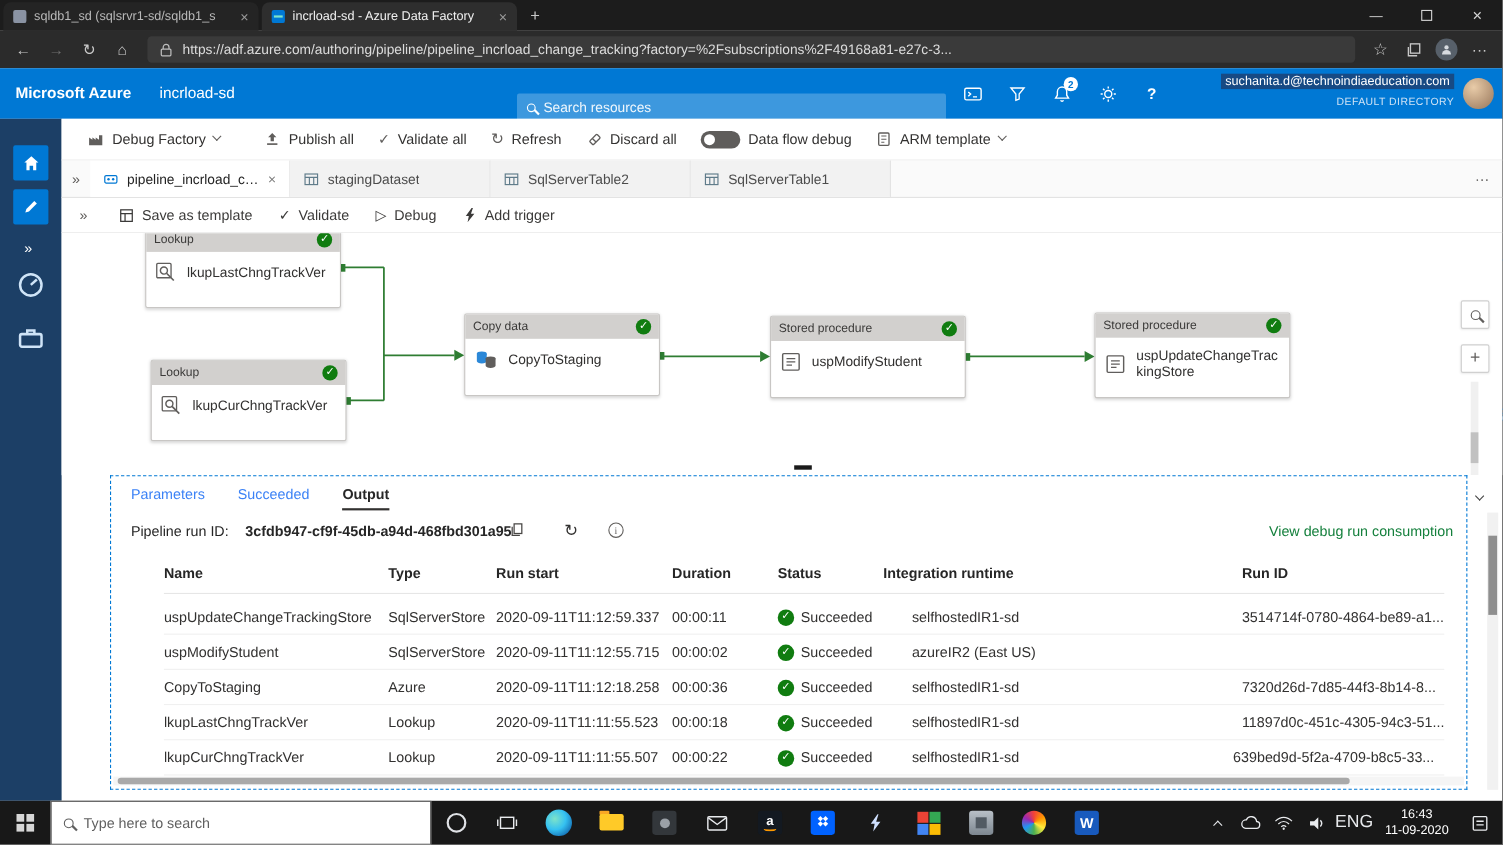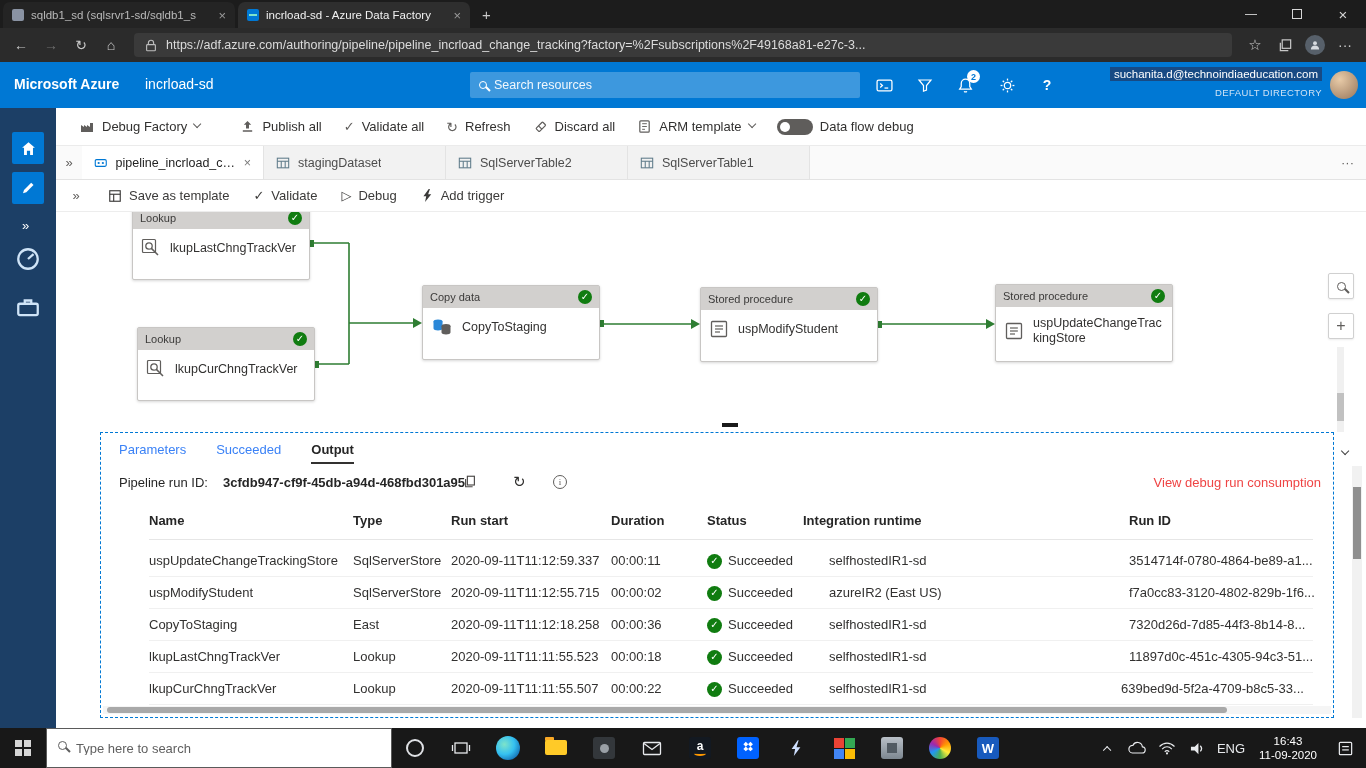--- a/index.html
+++ b/index.html
@@ -17,21 +17,21 @@
   .btab.active{background:#2e2e2e;color:#f1f1f1}
   .btab .x{margin-left:auto;color:#9a9a9a;font-size:13px;line-height:1}
   .wctl{width:46px;height:28px;display:flex;align-items:center;justify-content:center;color:#d6d6d6;font-size:12px}
   .addrbar{position:absolute;left:0;top:28px;width:1366px;height:34px;background:#2b2b2b;display:flex;align-items:center;padding:0 6px;color:#c9c9c9}
   .navic{width:30px;height:28px;display:flex;align-items:center;justify-content:center;font-size:14px}
   .urlbox{flex:1;height:24px;background:#3a3a3a;border-radius:4px;margin:0 8px;display:flex;align-items:center;gap:8px;
           padding:0 10px;color:#dcdcdc;font-size:12.5px}
 
   
   .azbar{position:absolute;left:0;top:62px;width:1366px;height:46px;background:#0078d4;color:#fff}
-  .azsearch{position:absolute;left:470px;top:10px;width:390px;height:26px;background:rgba(255,255,255,.24);
+  .azsearch{position:absolute;left:470px;top:23px;width:390px;height:26px;background:rgba(255,255,255,.24);
             border-radius:2px;display:flex;align-items:center;gap:7px;padding:0 9px}
   .azsearch input{flex:1;background:transparent;border:none;outline:none;color:#fff;font-size:12.5px;font-family:inherit}
   .azsearch input::placeholder{color:rgba(255,255,255,.92)}
   .azic{position:absolute;top:14px;width:24px;height:18px;display:flex;align-items:center;justify-content:center}
 
   
   .sidenav{position:absolute;left:0;top:108px;width:56px;height:620px;background:#1c3f66}
   .navtile{position:absolute;left:12px;width:32px;height:32px;background:#0078d4;border-radius:2px;display:flex;align-items:center;justify-content:center}
 
   
@@ -73,21 +73,21 @@
   .orow{position:absolute;left:48px;width:1164px;height:32px;border-bottom:1px solid #f0f0f0}
   .oc{position:absolute;top:0;height:32px;line-height:32px;font-size:13px;color:#323130;white-space:nowrap}
   .statusc{display:flex;align-items:center;gap:6px;height:32px}
 
   
   .taskbar{position:absolute;left:0;top:728px;width:1366px;height:40px;background:#181818;display:flex;align-items:center;color:#e8eaed}
   .tbi{width:46px;height:40px;display:flex;align-items:center;justify-content:center}
   .tbapp{width:48px;height:40px;display:flex;align-items:center;justify-content:center}
   .winlogo{display:grid;grid-template-columns:7px 7px;grid-template-rows:7px 7px;gap:2px}
   .winlogo span{background:#d6d6d6}
-  .tbsearch{width:346px;height:40px;background:#ffffff;border:1px solid #5a5a5a;display:flex;gap:9px;padding:12px 11px}
+  .tbsearch{width:346px;height:40px;background:#ffffff;border:1px solid #5a5a5a;display:flex;align-items:center;gap:9px;padding:12px 11px}
   .tbsearch input{flex:1;border:none;outline:none;font-size:13px;color:#333;font-family:inherit;background:transparent}
   .tbsearch input::placeholder{color:#5f5f5f}
   .tray{position:absolute;right:4px;top:0;height:40px;display:flex;align-items:center;gap:4px}
   .tri{width:26px;height:40px;display:flex;align-items:center;justify-content:center}
   .clock{width:72px;text-align:center;font-size:11.5px;line-height:14px;color:#fff}
 
   .sq{display:inline-block}
 </style>
 </head>
 <body>
@@ -250,34 +250,34 @@
     <div class="ci">
       <svg width="15" height="15" viewBox="0 0 16 16">
           <g transform="rotate(-45 8 8)">
             <rect x="3" y="6" width="10" height="5" rx="1" fill="none" stroke="#605e5c" stroke-width="1.3"></rect>
             <line x1="7" y1="6" x2="7" y2="11" stroke="#605e5c" stroke-width="1.3"></line>
           </g>
         </svg>
       <span>Discard all</span>
     </div>
     <div class="ci">
+      <span class="toggle">
+          <span class="knob"></span>
+        </span>
+      <span>Data flow debug</span>
+    </div>
+    <div class="ci">
       <svg width="15" height="15" viewBox="0 0 16 16">
           <rect x="3" y="2" width="10" height="12" rx="1" fill="none" stroke="#605e5c" stroke-width="1.3"></rect>
           <line x1="5.5" y1="5" x2="10.5" y2="5" stroke="#605e5c"></line>
           <line x1="5.5" y1="8" x2="10.5" y2="8" stroke="#605e5c"></line>
           <line x1="5.5" y1="11" x2="8.5" y2="11" stroke="#605e5c"></line>
         </svg>
       <span>ARM template</span>
       <span class="chv"></span>
-    </div>
-    <div class="ci">
-      <span class="toggle">
-          <span class="knob"></span>
-        </span>
-      <span>Data flow debug</span>
     </div>
     <div class="abs" style="left:1300px;top:119px;color:#0078d4;font-size:14px">▷</div>
 
   </div>
 
   <div class="tabstrip">
     <div style="width:26px;display:flex;align-items:center;justify-content:center;color:#605e5c">»</div>
     <div class="rt active">
       <svg width="14" height="14" viewBox="0 0 16 16">
           <rect x="1.5" y="4" width="13" height="8" rx="1.5" fill="none" stroke="#0078d4" stroke-width="1.3"></rect>
@@ -475,21 +475,21 @@
     <div class="abs" style="left:18px;top:42px;font-size:13px;color:#262626">Pipeline run ID:</div>
     <div class="abs" style="left:122px;top:42px;font-size:13px;font-weight:700;color:#262626">3cfdb947-cf9f-45db-a94d-468fbd301a95</div>
     <div class="abs" style="left:362px;top:41px">
       <svg width="14" height="15" viewBox="0 0 16 16">
           <rect x="5" y="2" width="8" height="10" fill="none" stroke="#484644" stroke-width="1.3"></rect>
           <path d="M3 5v9h8" fill="none" stroke="#484644" stroke-width="1.3"></path>
         </svg>
     </div>
     <div class="abs" style="left:412px;top:40px;font-size:15px;color:#323130">↻</div>
     <div class="abs" style="left:452px;top:42px;width:14px;height:14px;border:1px solid #605e5c;border-radius:50%;display:flex;align-items:center;justify-content:center;font-size:9px;font-family:'Liberation Serif',serif;color:#605e5c">i</div>
-    <div class="abs" style="right:12px;top:42px;font-size:13px;color:#ef4444">View debug run consumption</div>
+    <div class="abs" style="right:12px;top:42px;font-size:13px;color:#15803d">View debug run consumption</div>
 
     <span class="hcell" style="left:48px">Name</span>
     <span class="hcell" style="left:252px">Type</span>
     <span class="hcell" style="left:350px">Run start</span>
     <span class="hcell" style="left:510px">Duration</span>
     <span class="hcell" style="left:606px">Status</span>
     <span class="hcell" style="left:702px">Integration runtime</span>
     <span class="hcell" style="left:1028px">Run ID</span>
     <div class="abs" style="left:48px;top:106px;width:1164px;height:1px;background:#e6e6e6"></div>
 
@@ -508,25 +508,24 @@
     <div class="orow" style="top:144px">
       <span class="oc" style="left:0">uspModifyStudent</span>
       <span class="oc" style="left:204px">SqlServerStore</span>
       <span class="oc" style="left:302px">2020-09-11T11:12:55.715</span>
       <span class="oc" style="left:462px">00:00:02</span>
       <span class="oc statusc" style="left:558px">
           <span class="okc"></span>
           <span>Succeeded</span>
         </span>
       <span class="oc" style="left:680px">azureIR2 (East US)</span>
-      <span class="oc" style="left:980px">f7a0cc83-3120-4802-829b-1f6...</span>
     </div>
     <div class="orow" style="top:176px">
       <span class="oc" style="left:0">CopyToStaging</span>
-      <span class="oc" style="left:204px">East</span>
+      <span class="oc" style="left:204px">Azure</span>
       <span class="oc" style="left:302px">2020-09-11T11:12:18.258</span>
       <span class="oc" style="left:462px">00:00:36</span>
       <span class="oc statusc" style="left:558px">
           <span class="okc"></span>
           <span>Succeeded</span>
         </span>
       <span class="oc" style="left:680px">selfhostedIR1-sd</span>
       <span class="oc" style="left:980px">7320d26d-7d85-44f3-8b14-8...</span>
     </div>
     <div class="orow" style="top:208px">
@@ -667,21 +666,21 @@
             <path d="M9 14c2-2 4-2 6 0" fill="none" stroke="#e8eaed" stroke-width="1.5"></path>
             <circle cx="12" cy="16.2" r="1.4" fill="#e8eaed"></circle>
           </svg>
       </div>
       <div class="tri">
         <svg width="17" height="15" viewBox="0 0 18 16">
             <polygon points="2,6 6,6 10,2 10,14 6,10 2,10" fill="#e8eaed"></polygon>
             <path d="M12 5a4.5 4.5 0 0 1 0 6" fill="none" stroke="#e8eaed" stroke-width="1.4"></path>
           </svg>
       </div>
-      <div class="tri" style="width:34px;font-size:13px">ENG</div>
+      <div class="tri" style="width:34px;font-size:16px">ENG</div>
       <div class="clock">
         <div>16:43</div>
         <div>11-09-2020</div>
       </div>
       <div class="tri" style="width:34px">
         <svg width="17" height="17" viewBox="0 0 18 18">
             <rect x="2.5" y="2.5" width="13" height="13" rx="1" fill="none" stroke="#e8eaed" stroke-width="1.3"></rect>
             <line x1="5.5" y1="7" x2="12.5" y2="7" stroke="#e8eaed" stroke-width="1.3"></line>
             <line x1="5.5" y1="10.5" x2="12.5" y2="10.5" stroke="#e8eaed" stroke-width="1.3"></line>
           </svg>

